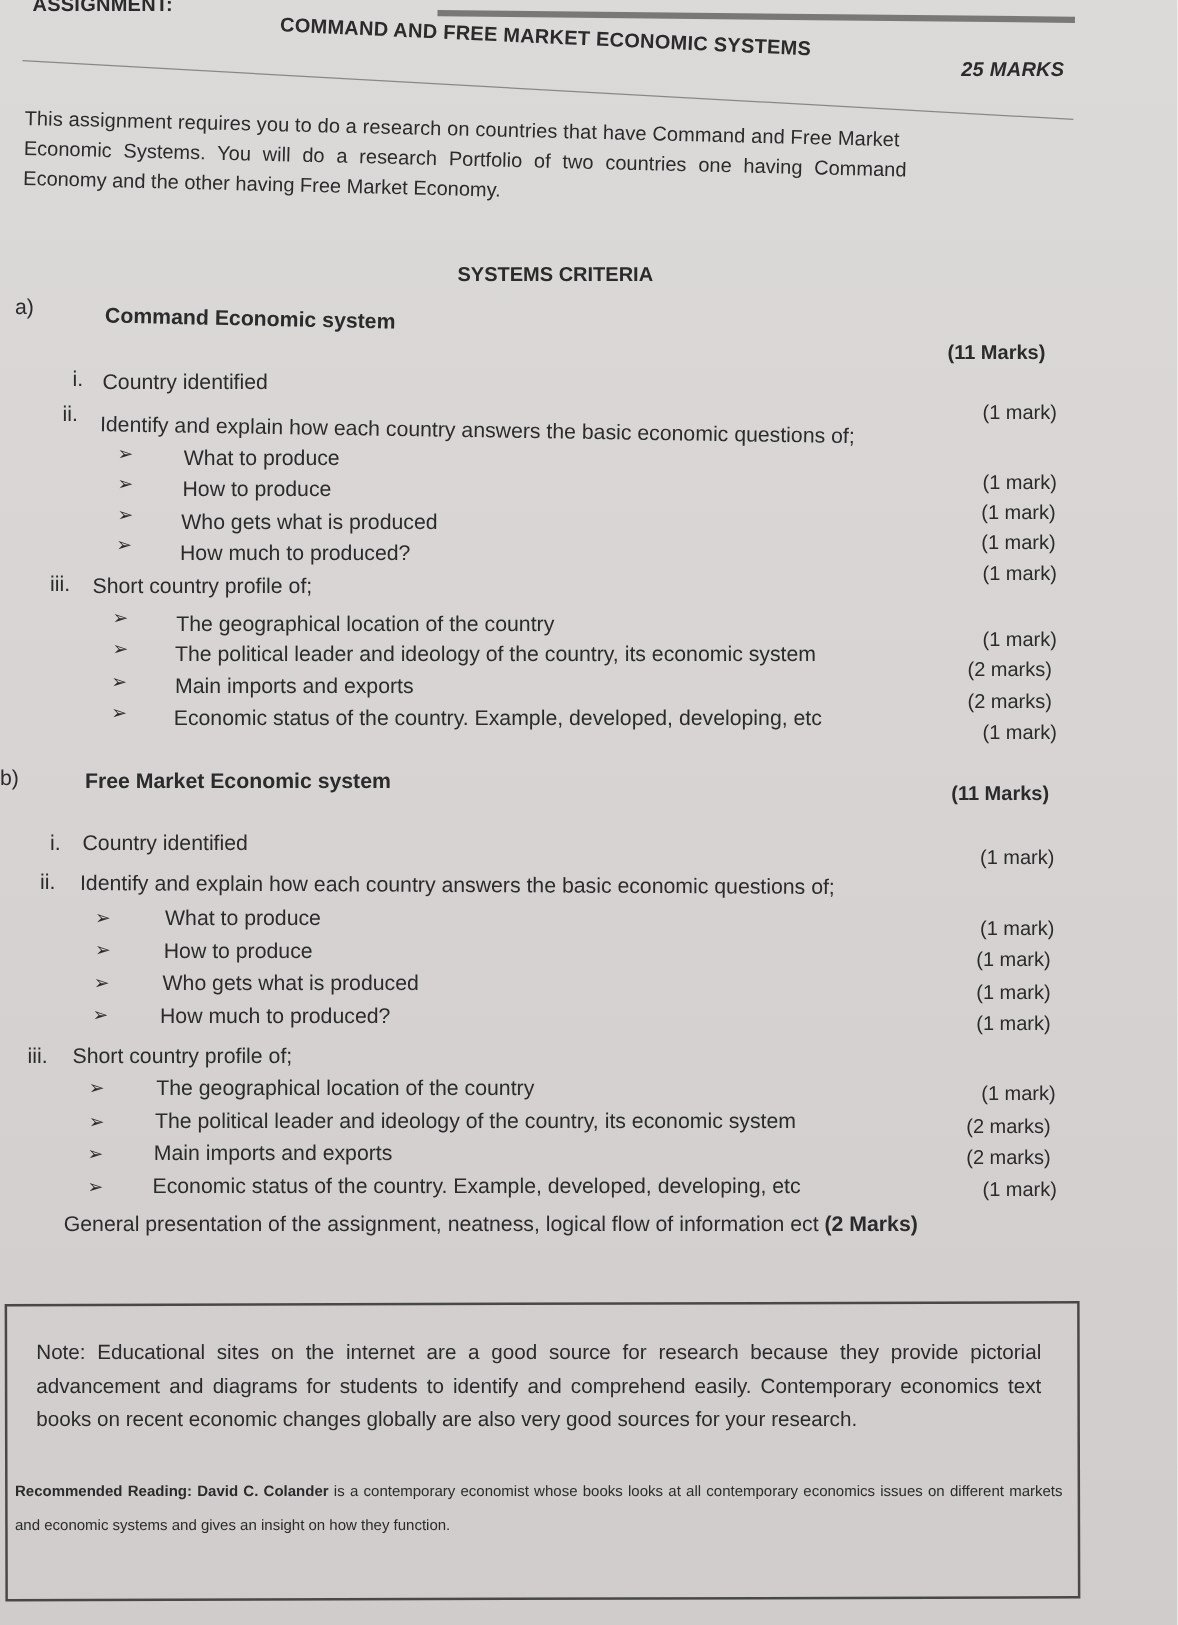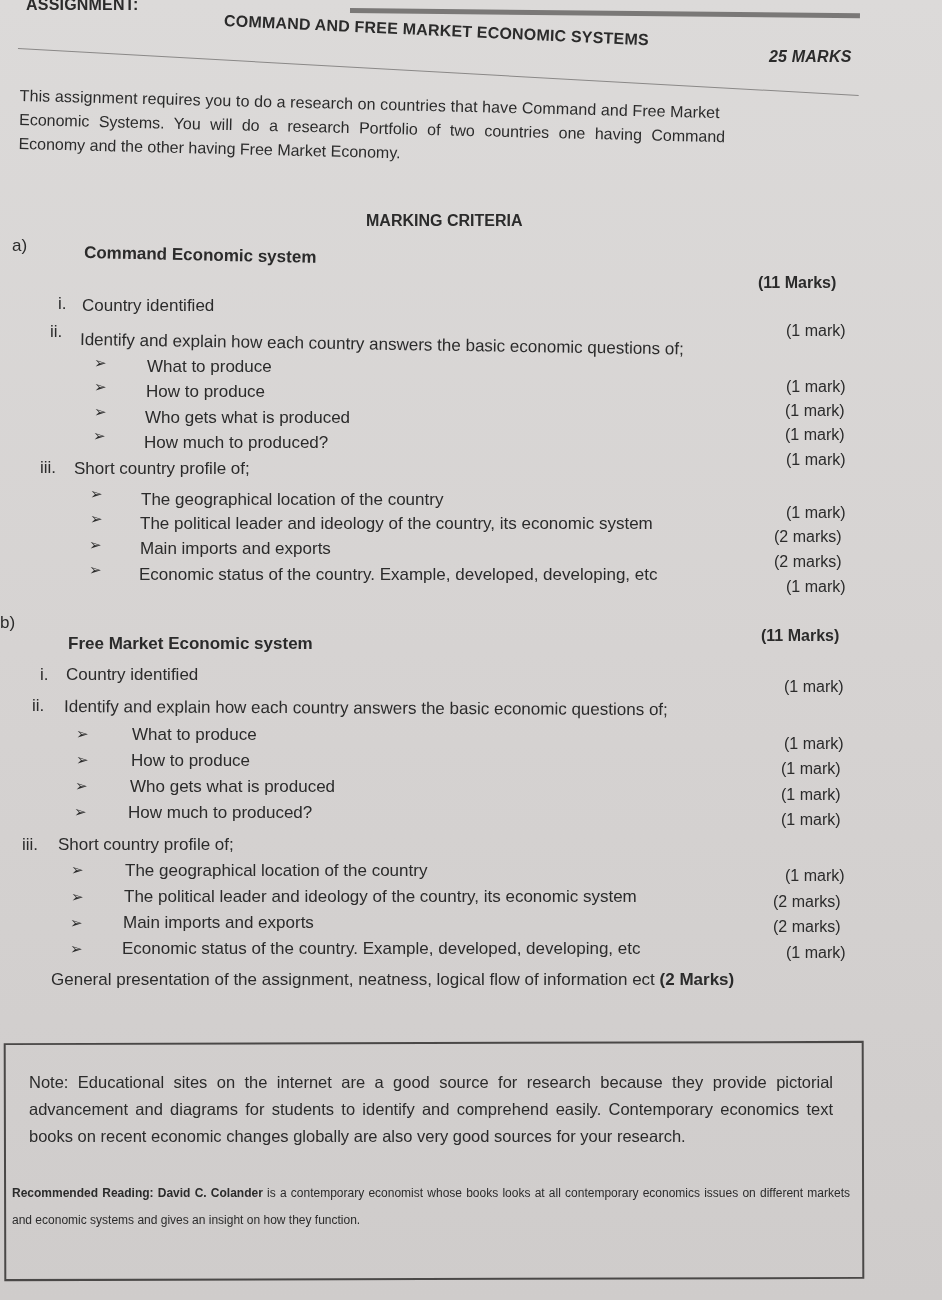--- a/index.html
+++ b/index.html
@@ -43,21 +43,21 @@
 <div class="abs hdr" style="left:26px;top:-4px;">ASSIGNMENT:</div>
 <div class="abs hdr" style="left:224px;top:12px;transform:rotate(2.6deg);transform-origin:left;">COMMAND AND FREE MARKET ECONOMIC SYSTEMS</div>
 <div class="abs hdr" style="left:769px;top:48px;font-style:italic;">25 MARKS</div>
 
 <div class="abs intro">
   <p style="letter-spacing:0.1px">This assignment requires you to do a research on countries that have Command and Free Market</p>
   <p style="word-spacing:5px">Economic Systems. You will do a research Portfolio of two countries one having Command</p>
   <p>Economy and the other having Free Market Economy.</p>
 </div>
 
-<div class="abs crit" style="left:366px;top:212px;">MARKING CRITERIA</div>
+<div class="abs crit" style="left:366px;top:212px;">SYSTEMS CRITERIA</div>
 
 <div>
   <div class="abs sec-label" style="left:12px;top:236px;">a)</div>
   <div class="abs sec-title" style="left:84px;top:243px;transform:rotate(1.2deg);transform-origin:left;">Command Economic system</div>
   <div class="abs sec-marks" style="left:758px;top:274px;">(11 Marks)</div>
 
   <div class="abs item" style="left:58px;top:294px;">i.</div>
   <div class="abs item" style="left:82px;top:296px;">Country identified</div>
   <div class="abs mark" style="left:786px;top:322px;">(1 mark)</div>
 
@@ -95,21 +95,21 @@
   <div class="abs item" style="left:140px;top:539px;">Main imports and exports</div>
   <div class="abs mark" style="left:774px;top:553px;">(2 marks)</div>
 
   <div class="abs bullet" style="left:89px;top:561px;">➢</div>
   <div class="abs item" style="left:139px;top:565px;">Economic status of the country. Example, developed, developing, etc</div>
   <div class="abs mark" style="left:786px;top:578px;">(1 mark)</div>
 </div>
 
 <div>
   <div class="abs sec-label" style="left:0px;top:613px;">b)</div>
-  <div class="abs sec-title" style="left:68px;top:634px;">Free Market Economic system</div>
+  <div class="abs sec-title" style="left:68px;top:615px;">Free Market Economic system</div>
   <div class="abs sec-marks" style="left:761px;top:627px;">(11 Marks)</div>
 
   <div class="abs item" style="left:40px;top:665px;">i.</div>
   <div class="abs item" style="left:66px;top:665px;">Country identified</div>
   <div class="abs mark" style="left:784px;top:678px;">(1 mark)</div>
 
   <div class="abs item" style="left:32px;top:696px;">ii.</div>
   <div class="abs item" style="left:64px;top:697px;transform:rotate(0.3deg);transform-origin:left;">Identify and explain how each country answers the basic economic questions of;</div>
 
   <div class="abs bullet" style="left:76px;top:725px;">➢</div>

